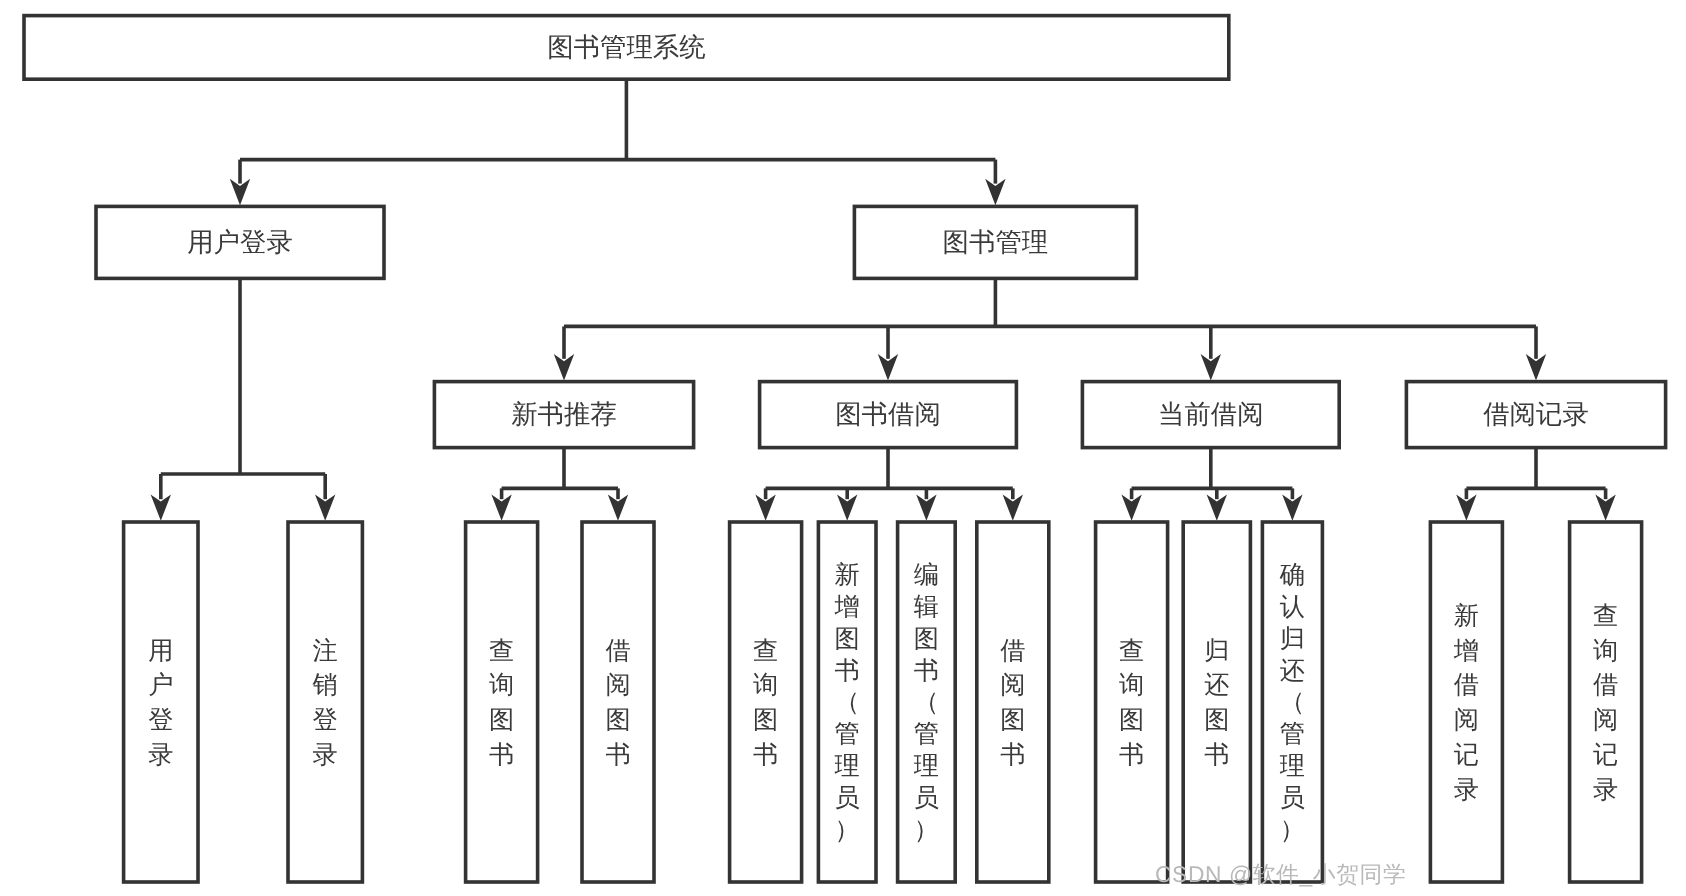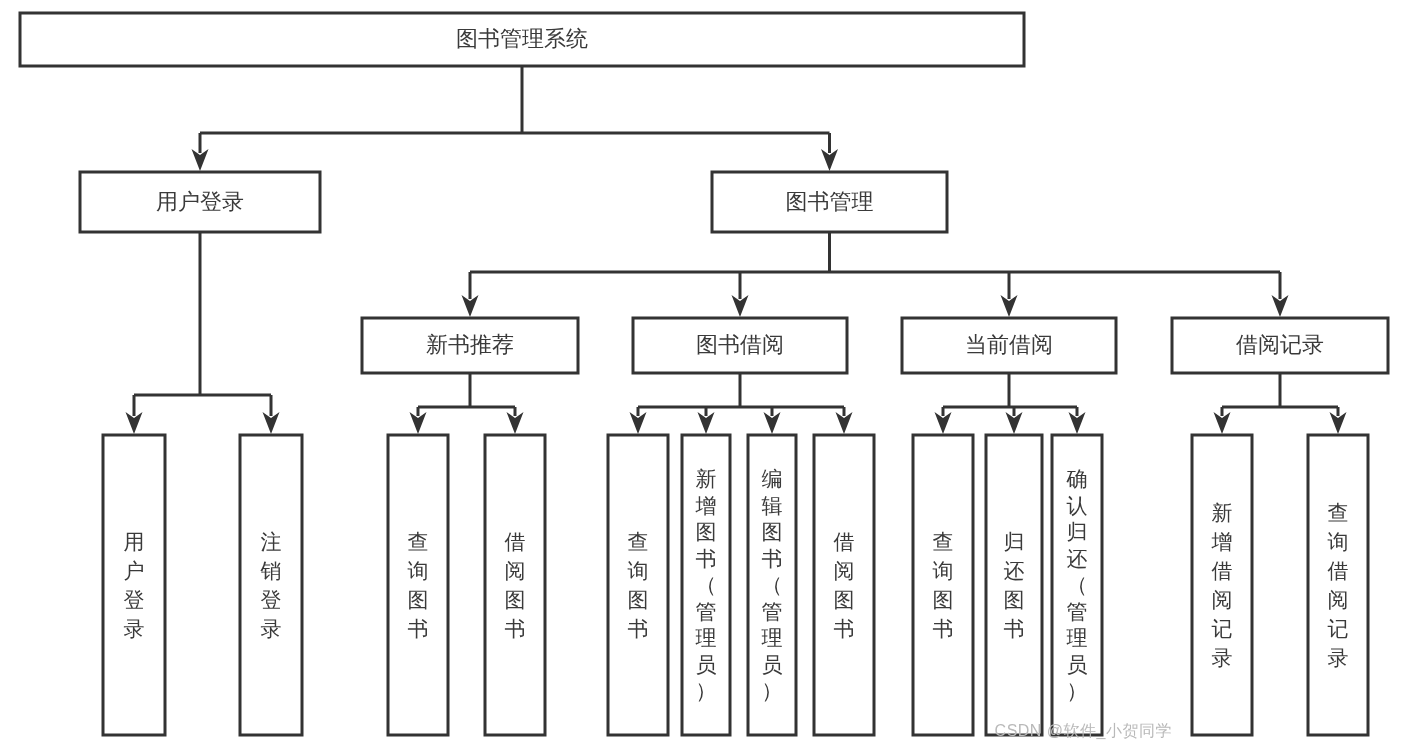--- a/index.html
+++ b/index.html
@@ -54,21 +54,21 @@
     fill: #3a3a3a;
     font-family: "Liberation Sans", "DejaVu Sans", sans-serif;
     font-size: 21px;
     text-anchor: middle;
   }
   .watermark {
     position: absolute;
     right: 8px;
     bottom: 5px;
     color: #b9b9b9;
-    font-size: 16px;
+    font-size: 19px;
     font-family: "Liberation Sans", "DejaVu Sans", sans-serif;
     letter-spacing: 0.5px;
     white-space: nowrap;
     pointer-events: none;
   }
 </style>
 </head>
 <body>
 
 <div id="diagram-root">

